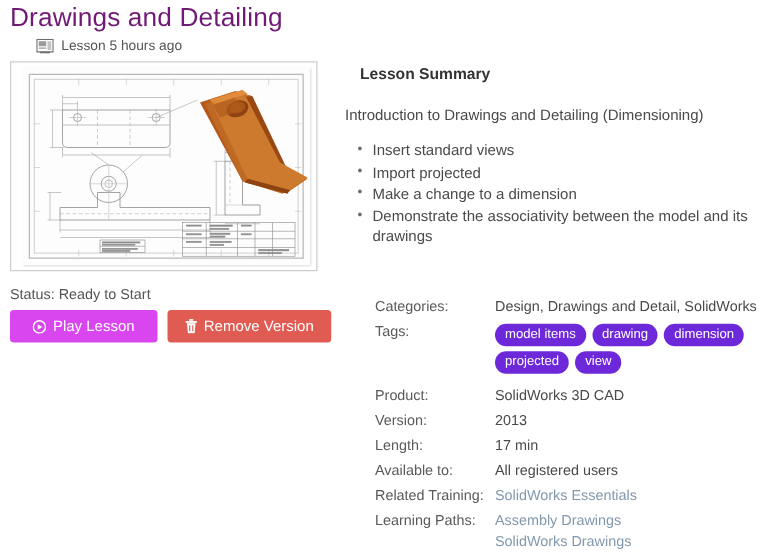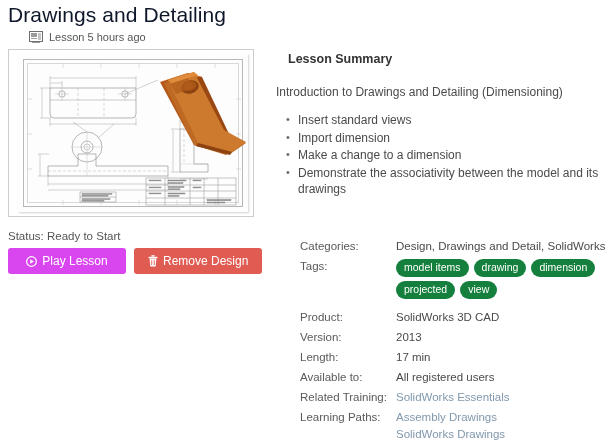--- a/index.html
+++ b/index.html
@@ -16,21 +16,21 @@
     position: relative;
   }
 
   
   .page-title {
     position: absolute;
     left: 8px;
     top: 2px;
     font-size: 21px;
     font-weight: 400;
-    color: #0f172a;
+    color: #701a75;
     letter-spacing: 0.1px;
     line-height: 26px;
     white-space: nowrap;
   }
   .meta-line {
     position: absolute;
     left: 9px;
     top: 31px;
     display: flex;
     align-items: center;
@@ -204,21 +204,21 @@
   }
   .tag-wrap {
     display: flex;
     flex-wrap: wrap;
     gap: 4px 5px;
     max-width: 224px;
     margin-top: 1px;
   }
   .tag {
     display: inline-block;
-    background: #15803d;
+    background: #6d28d9;
     color: #ffffff;
     font-size: 10.5px;
     line-height: 13px;
     padding: 2px 8px 3px 8px;
     border-radius: 9px;
     white-space: nowrap;
   }
 </style>
 </head>
 <body>
@@ -388,30 +388,30 @@
   <button class="btn btn-remove">
     <span class="btn-icon">
       <svg width="10" height="12" viewBox="0 0 10 12">
         <rect x="0.6" y="1.8" width="8.8" height="1.5" fill="#ffffff"></rect>
         <rect x="3.4" y="0.2" width="3.2" height="1.4" fill="#ffffff"></rect>
         <path d="M1.6 3.6 L8.4 3.6 L7.7 11.6 L2.3 11.6 Z" fill="#ffffff"></path>
         <rect x="3.3" y="5.2" width="0.9" height="4.8" fill="#e05b52"></rect>
         <rect x="5.8" y="5.2" width="0.9" height="4.8" fill="#e05b52"></rect>
       </svg>
     </span>
-    <span>Remove Design</span>
+    <span>Remove Version</span>
   </button>
 </div>
 
 <div class="summary-col">
   <h2 class="summary-heading">Lesson Summary</h2>
   <p class="summary-intro">Introduction to Drawings and Detailing (Dimensioning)</p>
   <ul class="summary-list">
     <li>Insert standard views</li>
-    <li>Import dimension</li>
+    <li>Import projected</li>
     <li>Make a change to a dimension</li>
     <li>Demonstrate the associativity between the model and its drawings</li>
   </ul>
 </div>
 
 <div class="details">
 
   <div class="det-row">
     <div class="det-label">Categories:</div>
     <div class="det-value">Design, Drawings and Detail, SolidWorks</div>

